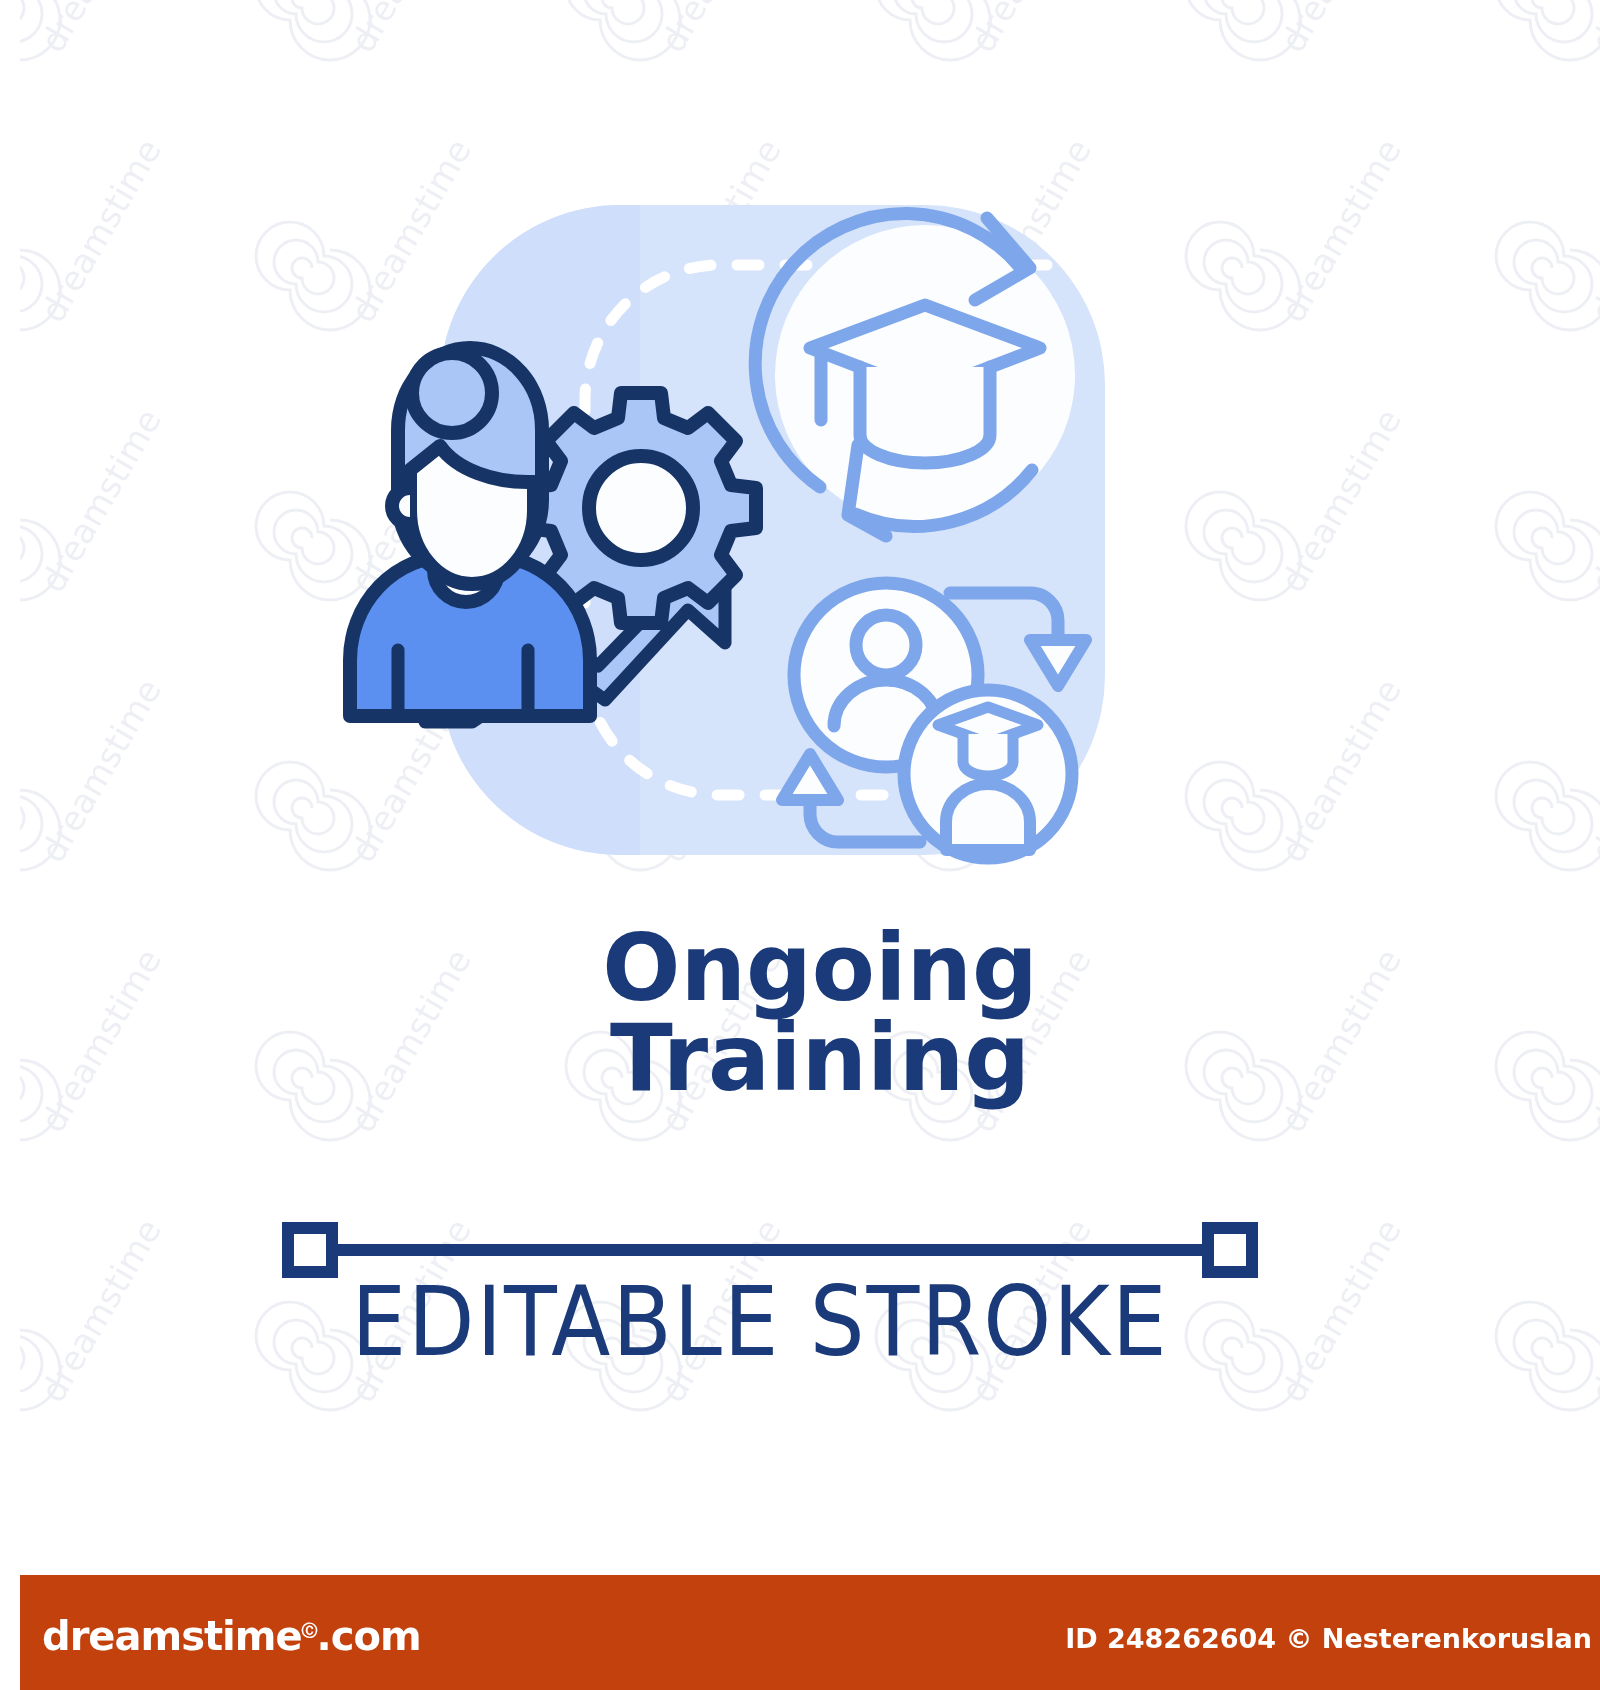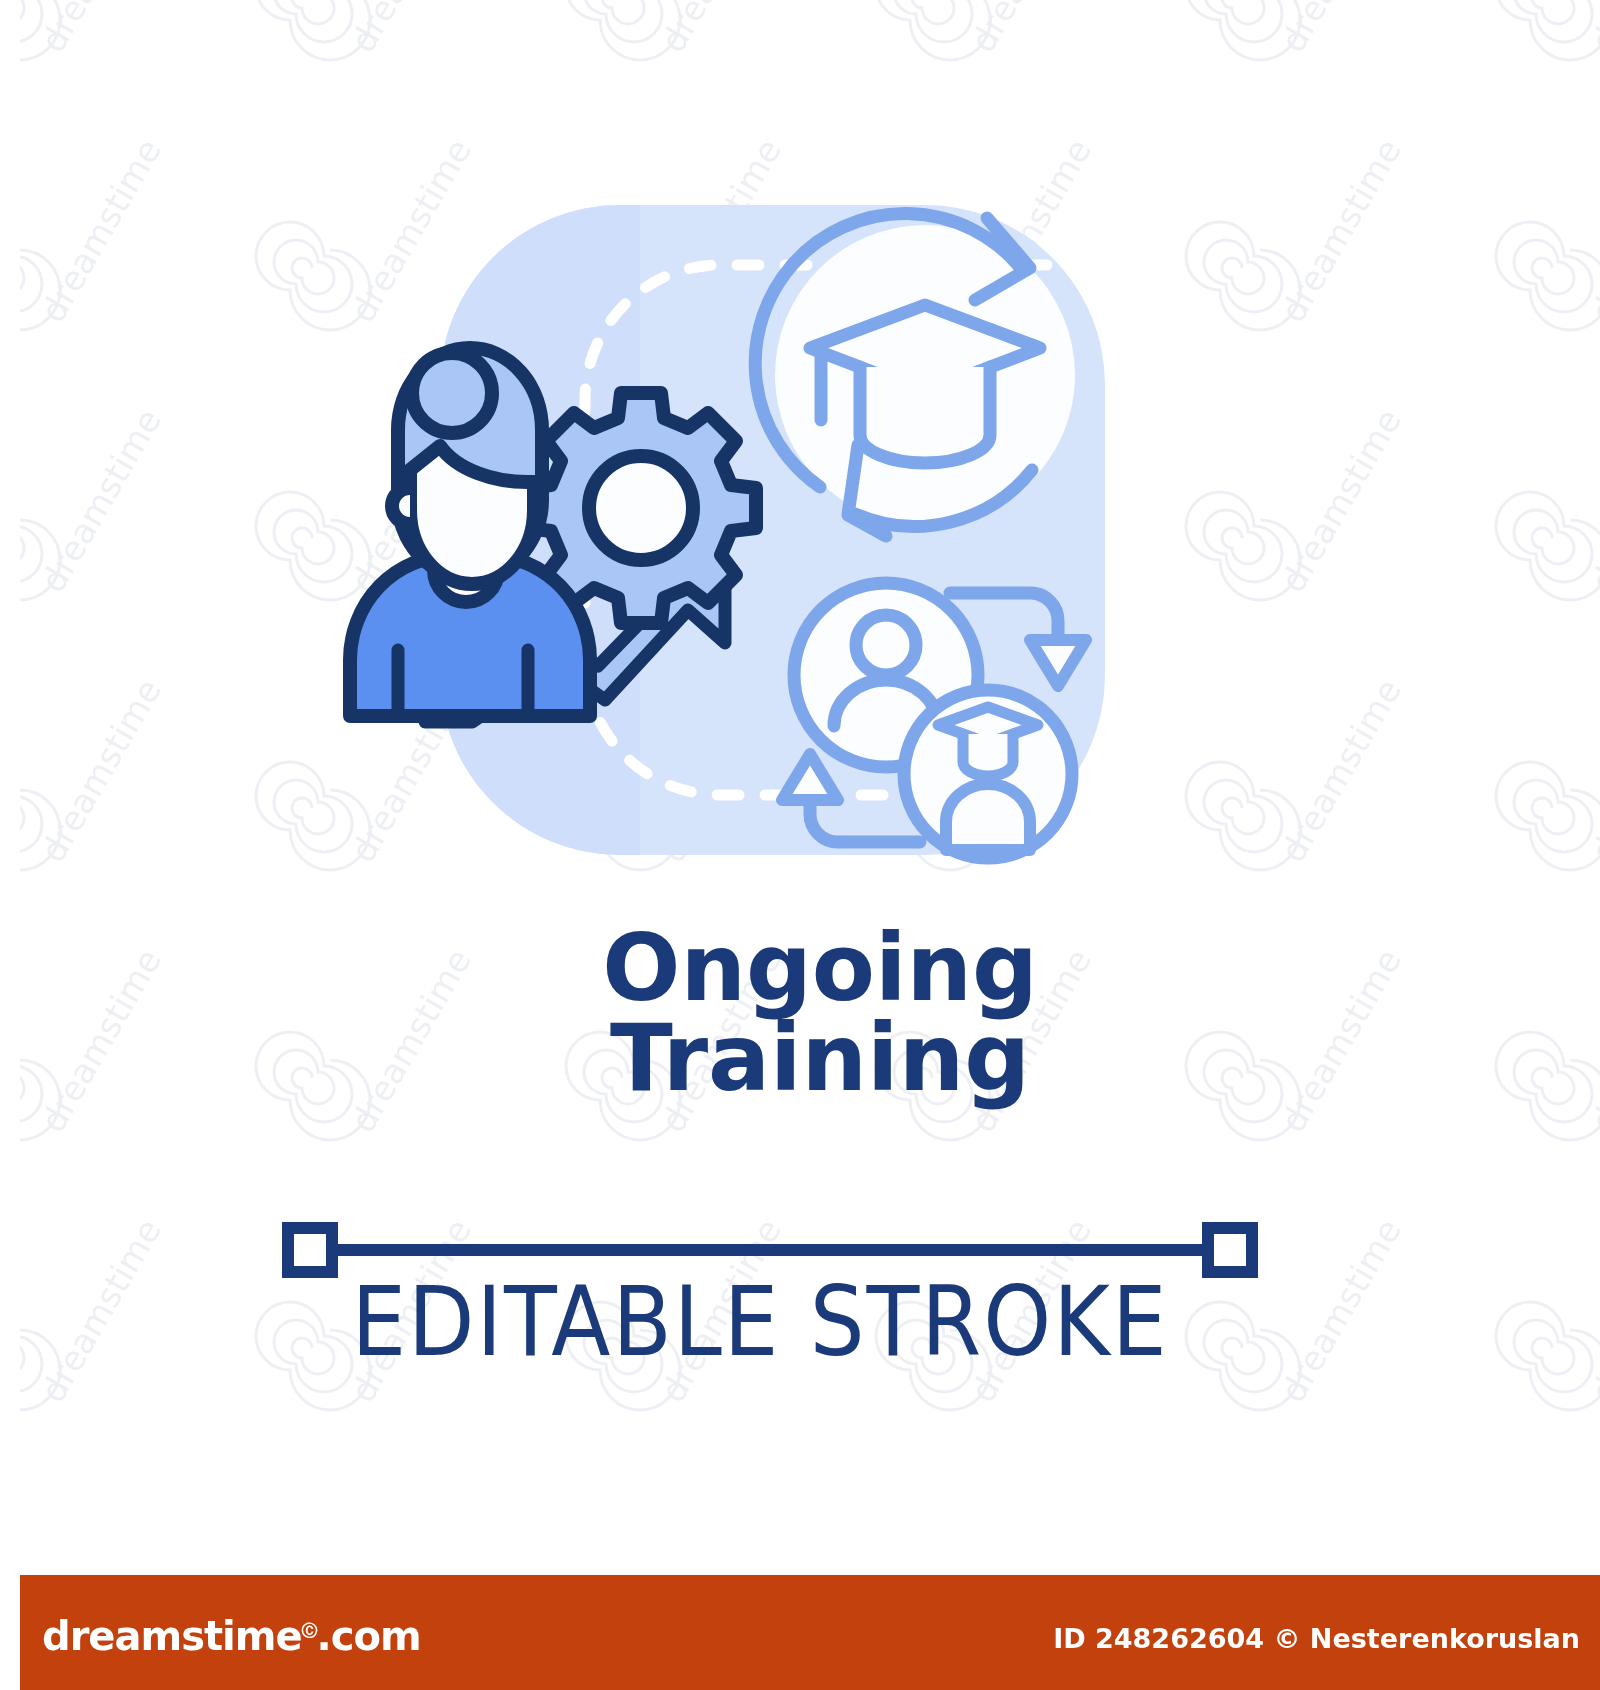--- a/index.html
+++ b/index.html
@@ -29,21 +29,21 @@
   .dt-logo{
     position:absolute;left:22px;top:38px;
     color:#ffffff;
     font-family:"DejaVu Sans", sans-serif;
     font-size:40px;
     font-weight:700;
     letter-spacing:-1px;
   }
   .dt-logo sup{font-size:16px;vertical-align:super;}
   .dt-id{
-    position:absolute;right:40px;top:48px;
+    position:absolute;right:28px;top:48px;
     color:#ffffff;
     font-family:"DejaVu Sans", sans-serif;
     font-size:27px;
     font-weight:700;
     letter-spacing:0px;
     white-space:nowrap;
   }
 </style>
 </head>
 <body>

